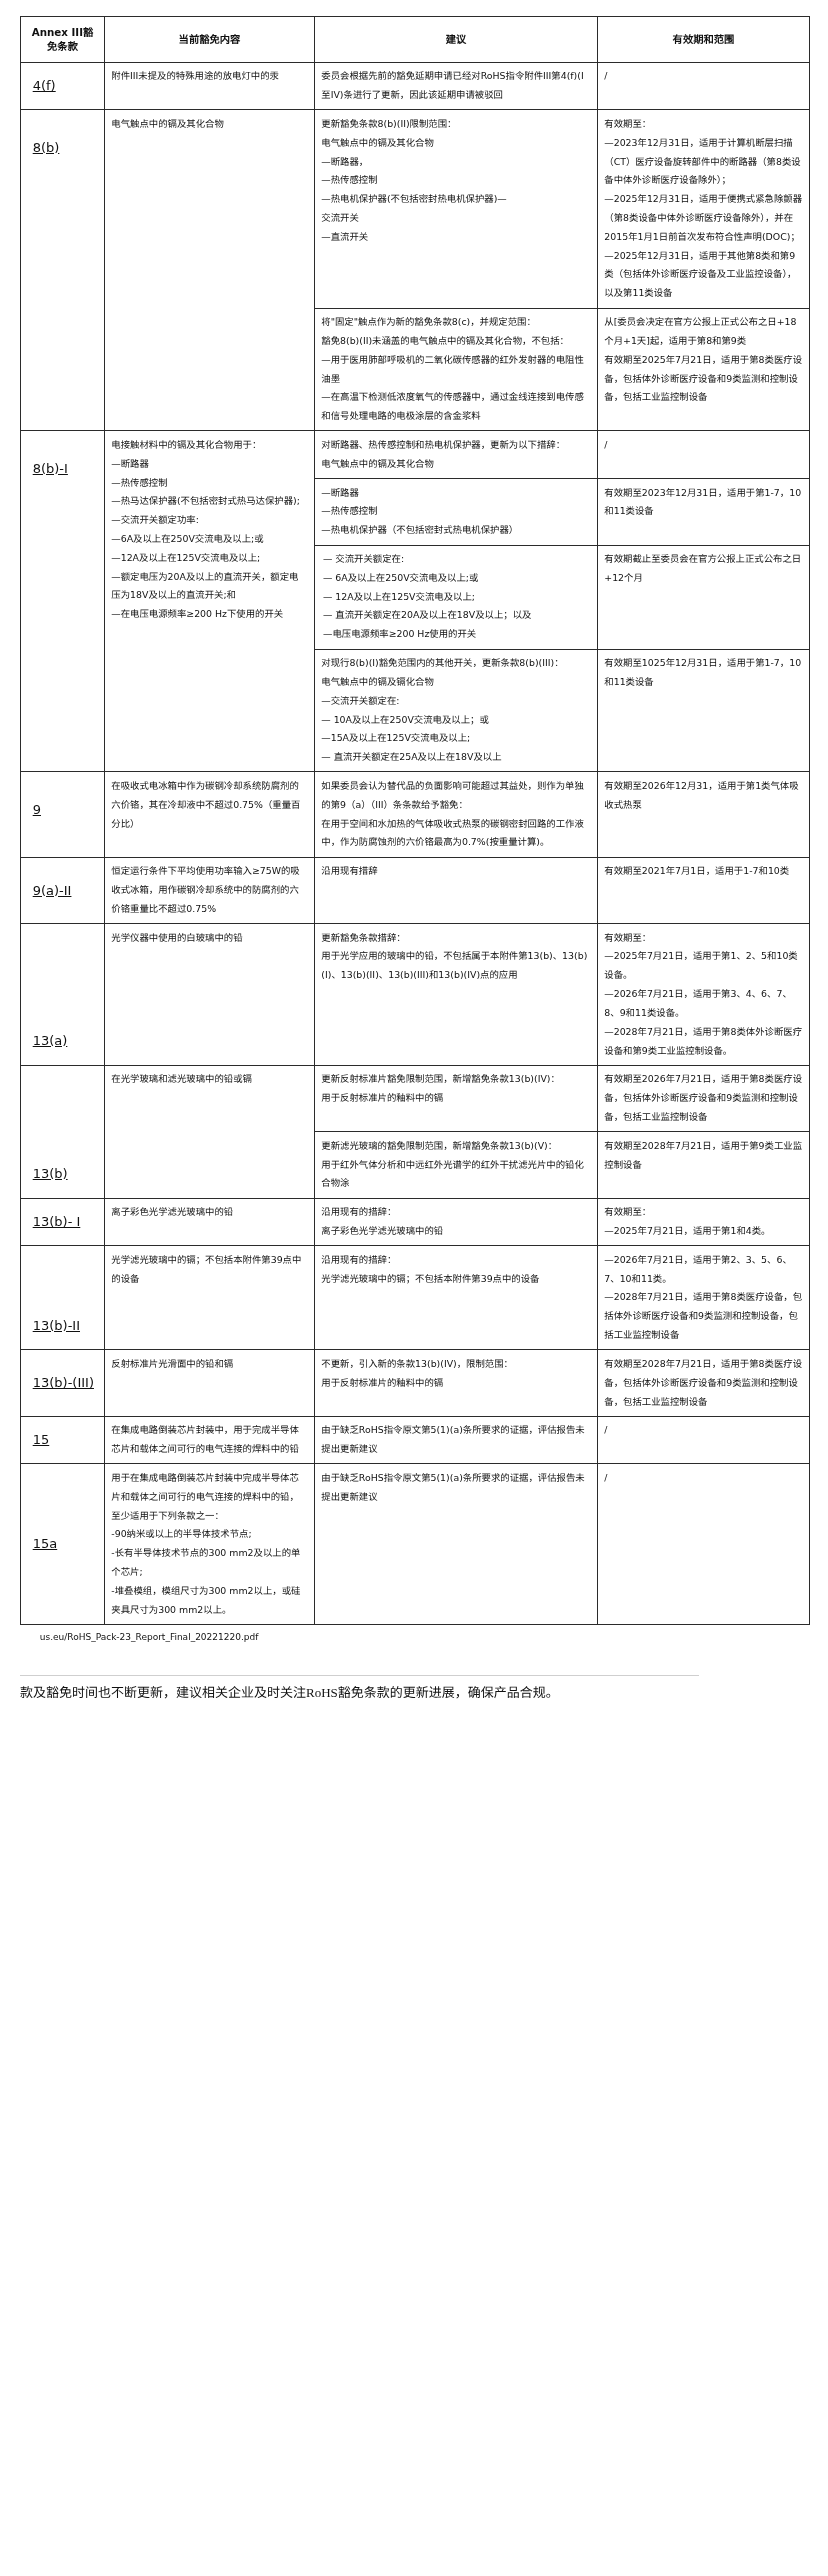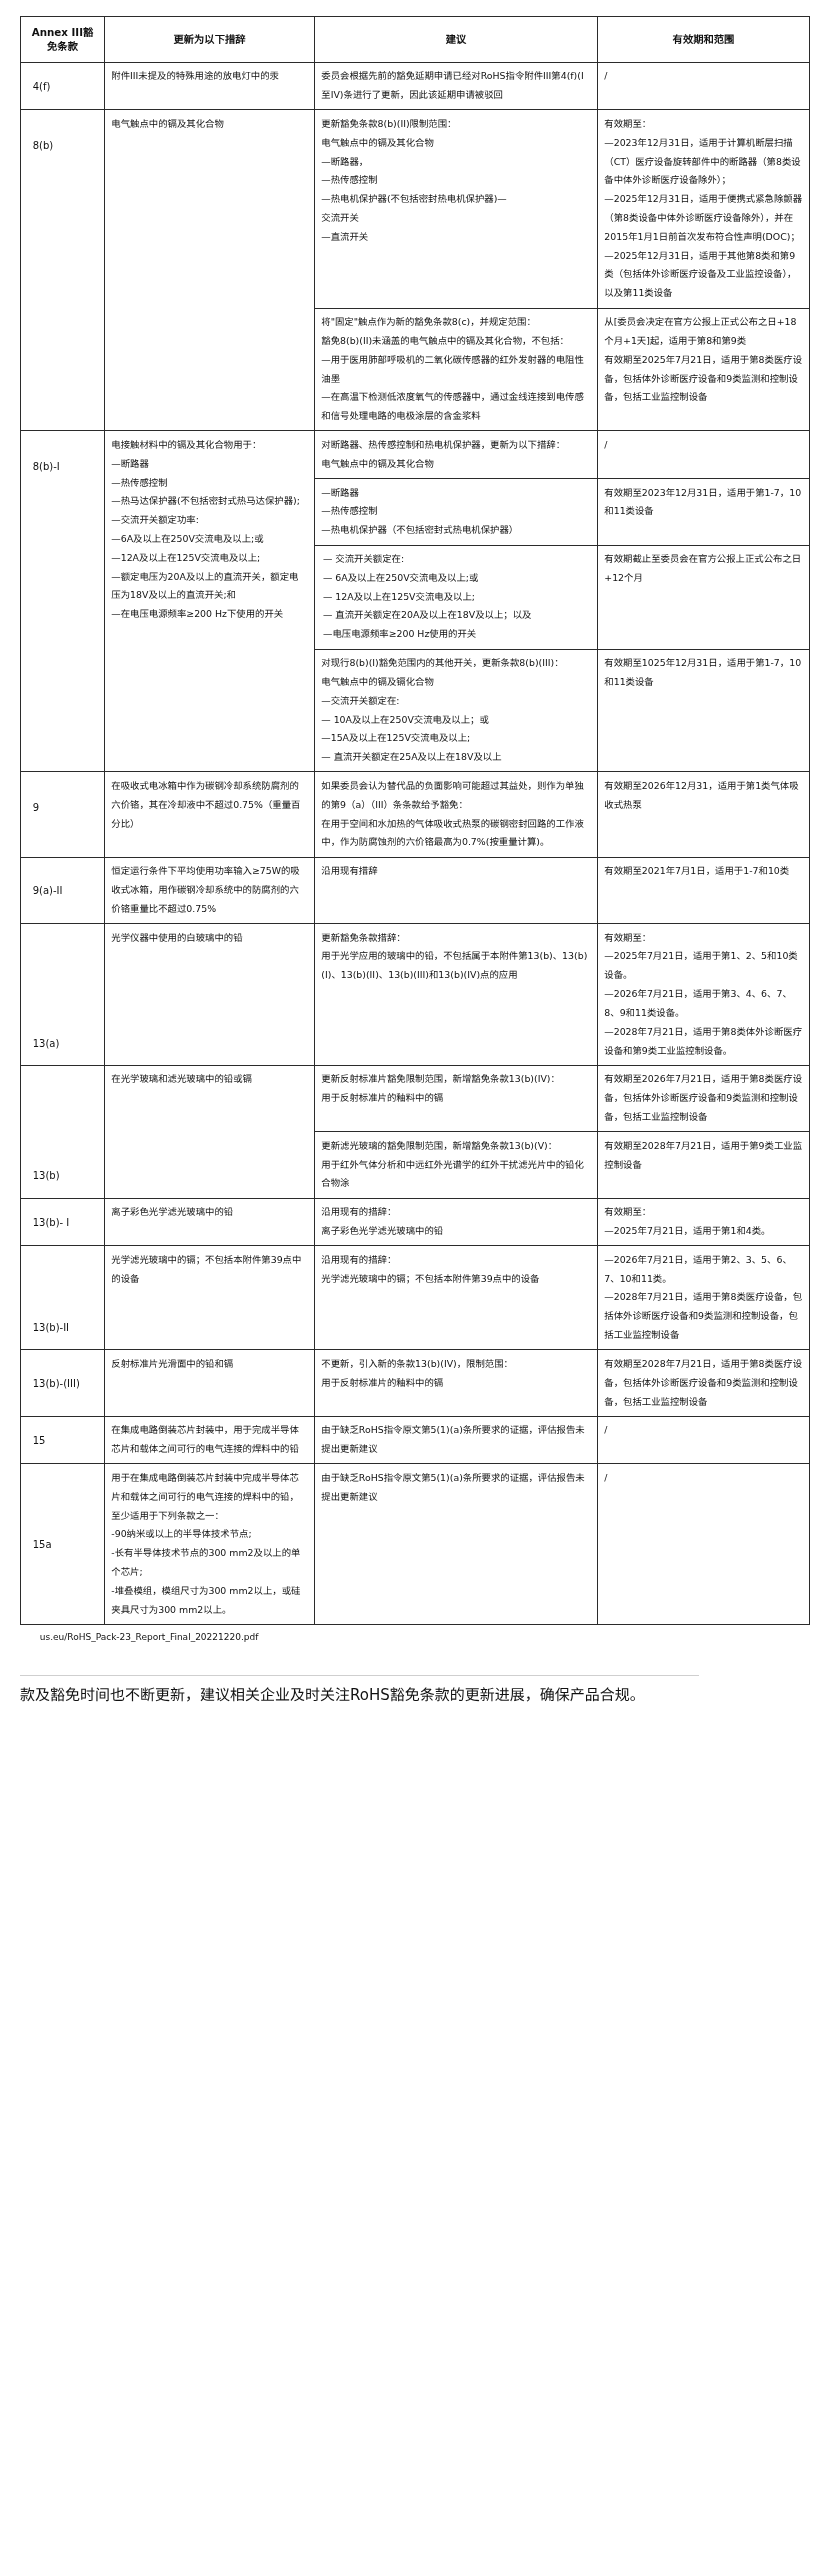--- a/index.html
+++ b/index.html
@@ -45,22 +45,23 @@
     vertical-align: middle;
   }
   col.c-clause { width: 84px; }
   col.c-current { width: 210px; }
   col.c-advice  { width: 283px; }
   col.c-valid   { width: 212px; }
 
   td.clause-cell {
     text-align: left;
     vertical-align: middle;
-    font-size: 10px;
+    font-size: 13px;
     line-height: 1.5;
+    text-decoration: underline;
   }
   td.clause-cell .clause-inner {
     display: block;
     padding-left: 5.4px;
   }
   td.clause-cell.bottom-align {
     vertical-align: bottom;
     padding-bottom: 14.3px;
   }
   td.clause-cell.mid-low {
@@ -71,44 +72,45 @@
     font-size: 9px;
     line-height: 1.5;
     color: #111;
     padding-left: 1.8px;
     margin-left: 18px;
   }
   .bottom-strip {
     margin-top: 30px;
     border-top: 0.9px solid #cfcfcf;
     padding-top: 7.2px;
-    font-size: 15px;
+    font-size: 13px;
     line-height: 1.6;
     color: #111;
+    font-family: Liberation Serif, serif;
   }
   .vmid { vertical-align: middle; }
   .pad-top-lg { padding-top: 23px; }
   .pad-top-md { padding-top: 12.5px; }
 </style>
 </head>
 <body>
 
 <div class="page">
 
   <table class="exemption-table">
     <colgroup>
       <col class="c-clause">
       <col class="c-current">
       <col class="c-advice">
       <col class="c-valid">
     </colgroup>
     <thead>
       <tr>
         <th>Annex III豁免条款</th>
-        <th>更新为以下措辞</th>
+        <th>当前豁免内容</th>
         <th>建议</th>
         <th>有效期和范围</th>
       </tr>
     </thead>
     <tbody>
 
       <tr>
         <td class="clause-cell mid-low" rowspan="1">
           <span class="clause-inner">4(f)</span>
         </td>

